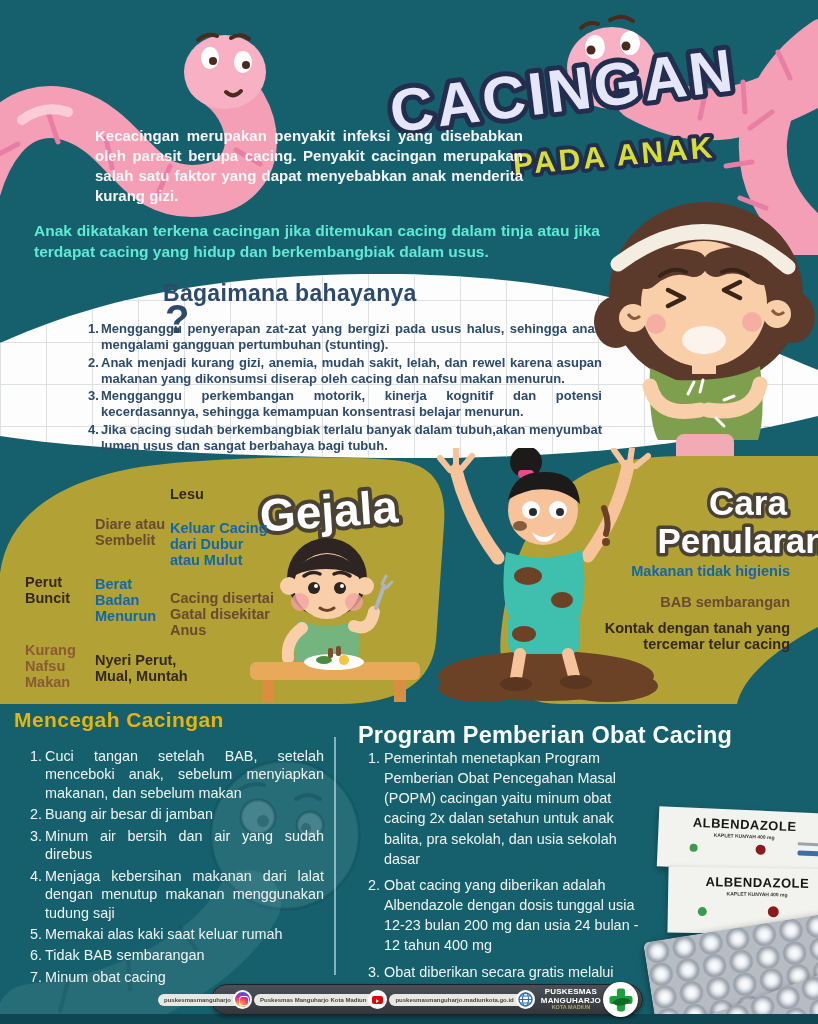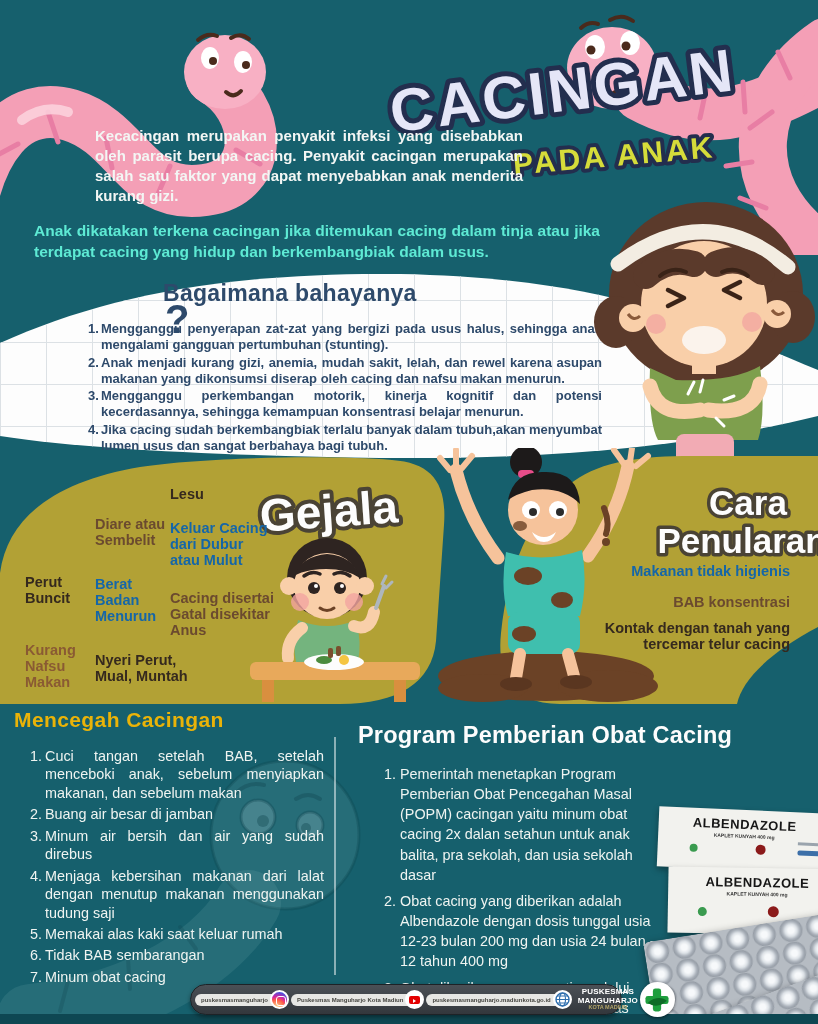--- a/index.html
+++ b/index.html
@@ -27,38 +27,38 @@
   .c-dark{color:#35291E;} .c-brown{color:#6B4A2F;} .c-lbrown{color:#8A5A33;}
   .c-blue{color:#1566A8;}
   .pen-item{position:absolute;font-weight:bold;font-size:14.5px;text-align:right;}
   
   .bl-head{left:14px;top:708px;color:#eab308;font-size:21px;font-weight:bold;letter-spacing:.4px;}
   .br-head{left:346px;top:710px;color:#FDFDFD;font-size:23.5px;font-weight:bold;letter-spacing:.2px;}
   .plist{left:30px;top:747px;width:294px;margin:0;padding:0;list-style:none;counter-reset:n;
     color:#EFF4F1;font-size:14.4px;line-height:1.28;text-align:justify;}
   .plist li{counter-increment:n;position:relative;padding-left:15px;margin-bottom:3px;}
   .plist li::before{content:counter(n)".";position:absolute;left:0;}
-  .glist{left:368px;top:748px;width:288px;margin:16px;padding:0;list-style:none;counter-reset:n;
+  .glist{left:368px;top:748px;width:288px;margin:0;padding:0;list-style:none;counter-reset:n;
     color:#EFF4F1;font-size:14.4px;line-height:1.4;}
   .glist li{counter-increment:n;position:relative;padding-left:16px;margin-bottom:6px;}
   .glist li::before{content:counter(n)".";position:absolute;left:0;}
   .divider{left:334px;top:737px;width:1.5px;height:238px;background:rgba(255,255,255,.5);}
   
   .med-box{position:absolute;background:#F2F2EE;box-shadow:0 3px 6px rgba(0,0,0,.35);
     text-align:center;overflow:hidden;}
   .med-title{font-size:13px;font-weight:bold;color:#161616;letter-spacing:.5px;margin-top:7px;}
   .med-sub{font-size:5px;font-weight:bold;color:#333;margin-top:1px;}
   .dot{position:absolute;border-radius:50%;}
   .blister{position:absolute;border-radius:6px;background-color:#b6bcc3;
     background-image:radial-gradient(circle at 13px 11px,#f7f9fb 3px,#dde2e7 6px,#a8afb8 9px,#969da6 11px,rgba(0,0,0,0) 12px);
     background-size:27px 23px;box-shadow:0 3px 8px rgba(0,0,0,.45);}
   
-  .fbar{left:190px;top:984px;width:432px;height:31px;border-radius:16px;
+  .fbar{left:211px;top:984px;width:432px;height:31px;border-radius:16px;
     background:linear-gradient(#4b5056,#33373c);border:1px solid #1e2226;
-    display:flex;align-items:center;padding:0 4px;box-sizing:border-box;box-shadow:0 2px 4px rgba(0,0,0,.4);}
+    display:flex;align-items:center;padding:0 4px;box-sizing:border-box;box-shadow:0 2px 4px rgba(0,0,0,.4);justify-content:flex-end;}
   .fpill{background:#E7E7E4;color:#44443f;border-radius:9px;font-size:6px;font-weight:bold;
     padding:3px 10px 3px 6px;white-space:nowrap;margin-right:-8px;}
   .ficon{width:19px;height:19px;border-radius:50%;flex:0 0 auto;z-index:2;
     border:2px solid #fff;box-sizing:border-box;position:relative;margin-right:2px;}
   .ig{background:radial-gradient(circle at 30% 110%,#fdf497 0%,#fd5949 45%,#d6249f 60%,#285AEB 90%);}
   .ig::before{content:"";position:absolute;left:3.5px;top:3.5px;width:8px;height:8px;
     border:1.5px solid #fff;border-radius:3px;}
   .yt{background:#fff;}
   .yt::before{content:"";position:absolute;left:2px;top:4px;width:11px;height:7.5px;
     background:#E40000;border-radius:2px;}
@@ -223,21 +223,21 @@
     <ellipse cx="134" cy="152" rx="11" ry="8" fill="#6B4226"></ellipse>
     <ellipse cx="96" cy="186" rx="12" ry="8" fill="#6B4226"></ellipse>
     <path d="M92,206 l-4,24 M140,206 l6,22" stroke="#F6C39B" stroke-width="12" stroke-linecap="round"></path>
     <ellipse cx="88" cy="236" rx="16" ry="7" fill="#5A3620"></ellipse>
     <ellipse cx="148" cy="234" rx="16" ry="7" fill="#5A3620"></ellipse>
     <path d="M176,60 q6,14 2,26" stroke="#6B4226" stroke-width="6" fill="none" stroke-linecap="round"></path>
     <circle cx="178" cy="94" r="4" fill="#6B4226"></circle>
   </svg>
 
   <div class="abs pen-item c-blue" style="right:28px;top:563px;width:220px">Makanan tidak higienis</div>
-  <div class="abs pen-item c-brown" style="right:28px;top:594px;width:220px">BAB konsentrasi</div>
+  <div class="abs pen-item c-brown" style="right:28px;top:594px;width:220px">BAB sembarangan</div>
   <div class="abs pen-item c-dark" style="right:28px;top:620px;width:250px">Kontak dengan tanah yang tercemar telur cacing</div>
 
   <svg class="abs" style="left:0;top:705px" width="818" height="319" viewBox="0 0 818 319">
     <g opacity=".9">
       <circle cx="285" cy="130" r="74" fill="rgba(150,195,200,0.14)" stroke="rgba(12,60,70,0.28)" stroke-width="3"></circle>
       <circle cx="258" cy="112" r="17" fill="rgba(220,235,238,0.2)" stroke="rgba(12,60,70,0.3)" stroke-width="3"></circle>
       <circle cx="310" cy="120" r="13" fill="rgba(220,235,238,0.2)" stroke="rgba(12,60,70,0.3)" stroke-width="3"></circle>
       <circle cx="263" cy="116" r="6" fill="rgba(12,60,70,0.35)"></circle>
       <circle cx="306" cy="123" r="5" fill="rgba(12,60,70,0.35)"></circle>
       <path d="M236,88 q12,-12 28,-8 M296,94 q12,-8 24,0" stroke="rgba(12,60,70,0.3)" stroke-width="4" fill="none" stroke-linecap="round"></path>

